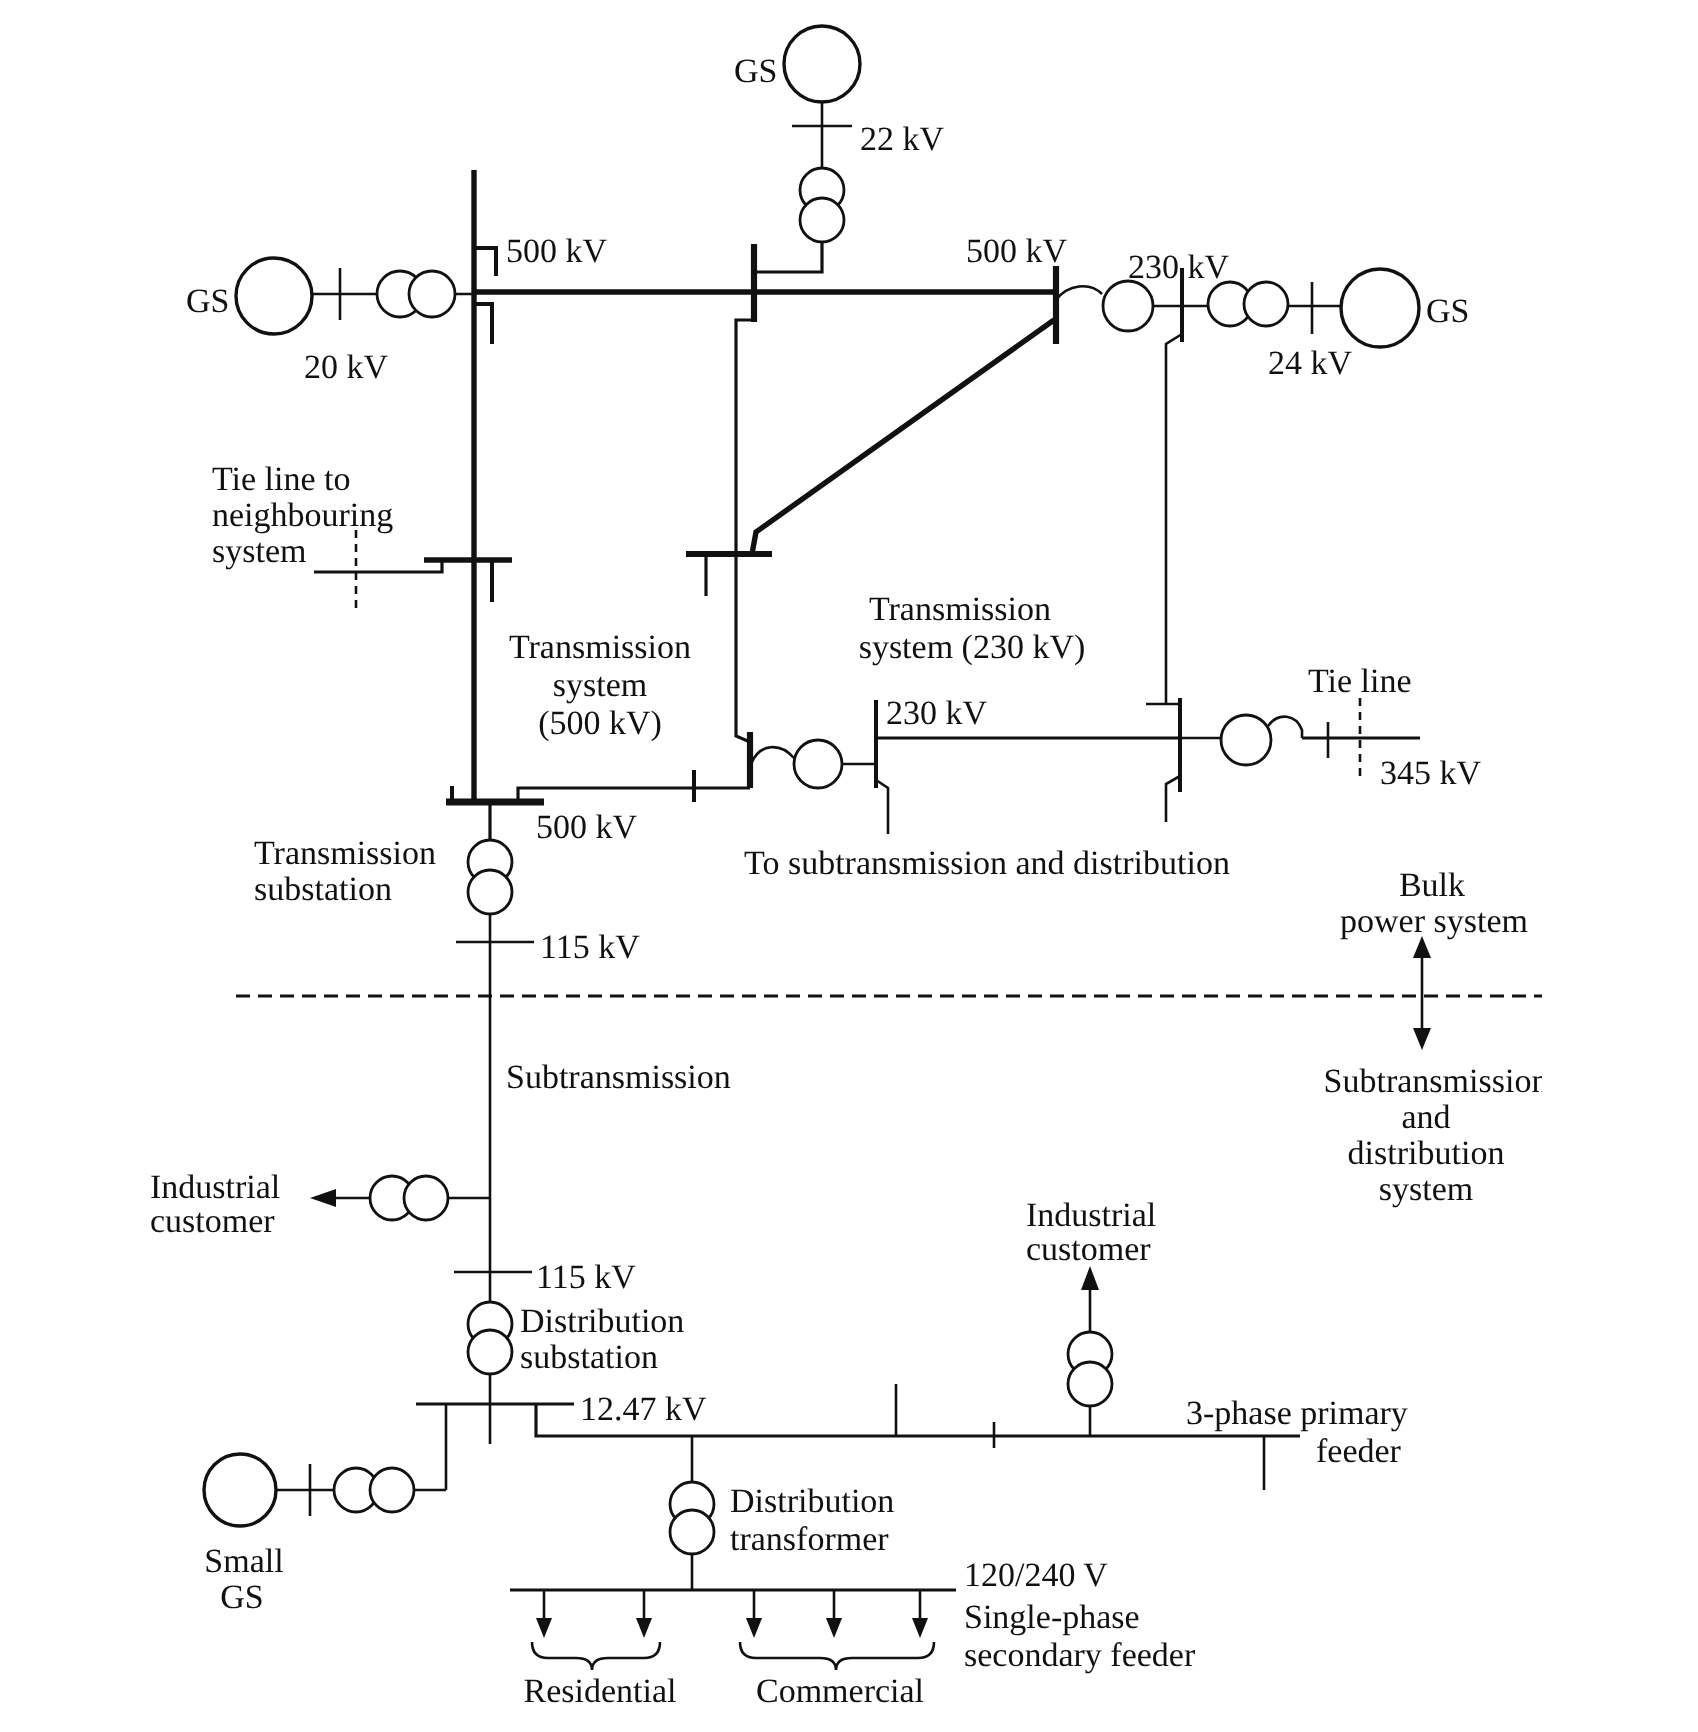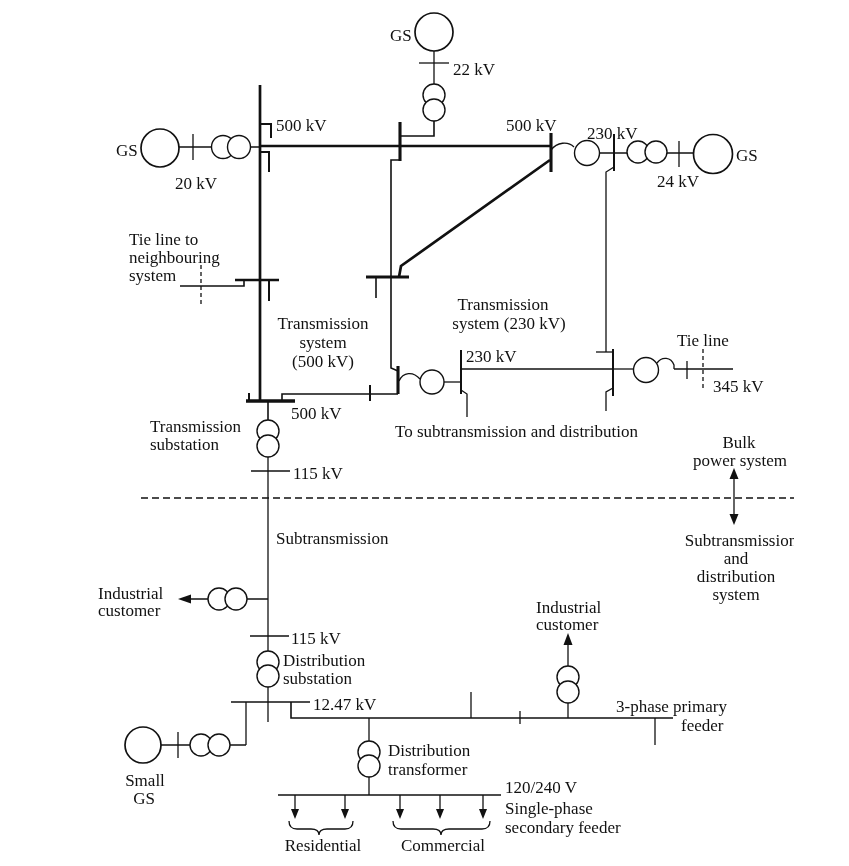--- a/index.html
+++ b/index.html
@@ -1,16 +1,16 @@
 <!DOCTYPE html>
 <html><head>
 <meta charset="utf-8">
 <style>
   html,body{margin:0;padding:0;background:#ffffff;}
-  .stage{position:relative;width:771px;height:866px;background:#ffffff;overflow:hidden;margin-left:23px;}
+  .stage{position:relative;width:771px;height:866px;background:#ffffff;overflow:hidden;}
   svg{display:block}
   .ln{stroke:#111111;fill:none;stroke-linecap:butt}
   .w1{stroke-width:1.3}
   .w15{stroke-width:1.6}
   .w2{stroke-width:2}
   .w26{stroke-width:2.7}
   .w3{stroke-width:3.1}
   .w35{stroke-width:3.5}
   .tx{fill:#ffffff;stroke:#111111;stroke-width:1.4}
   .gen{fill:#ffffff;stroke:#111111;stroke-width:1.7}

